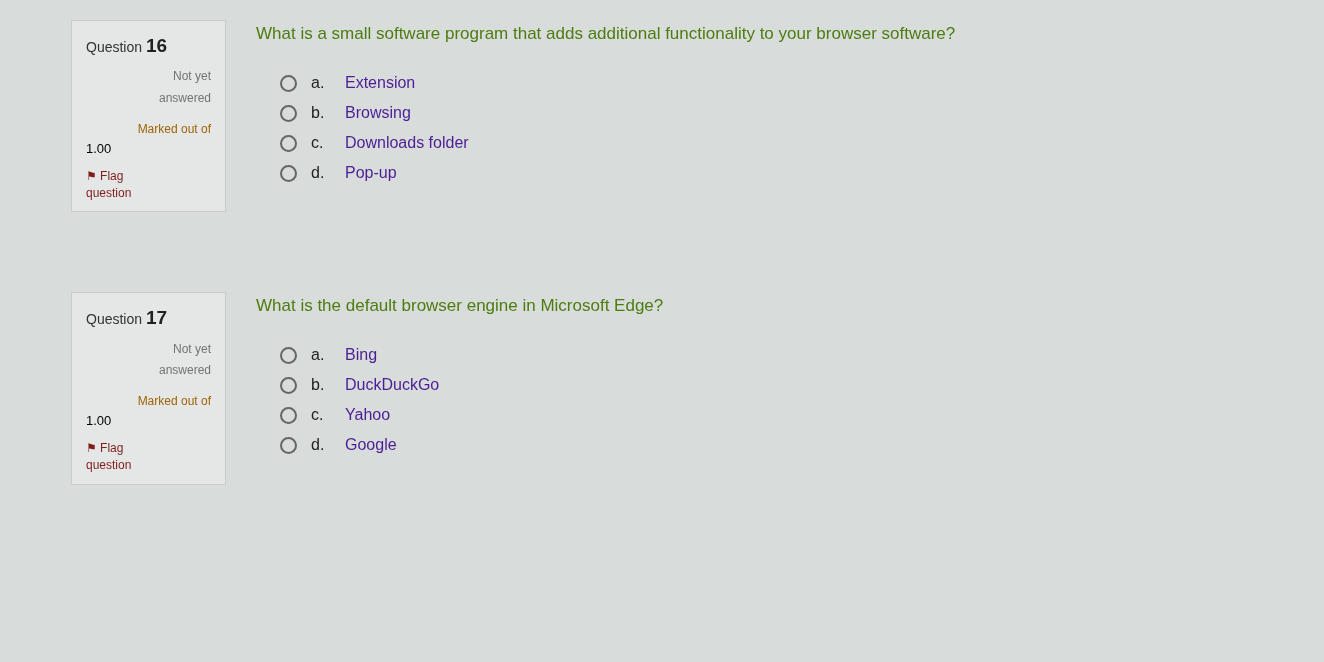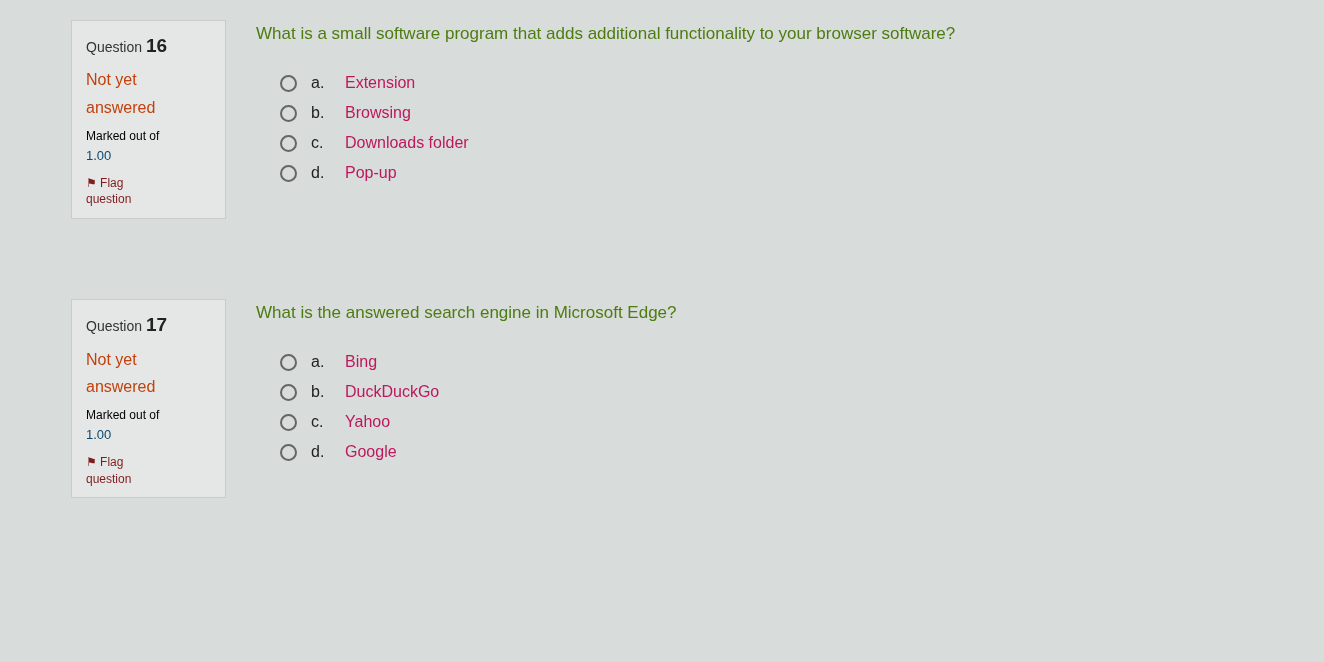--- a/index.html
+++ b/index.html
@@ -35,32 +35,34 @@
       font-size: 14px;
       color: #333;
       margin-bottom: 6px;
     }
     .question-label .qnum {
       font-size: 19px;
       font-weight: bold;
       color: #222;
     }
     .status-line {
-      font-size: 16px;
-      color: #c2410c;
+      font-size: 12px;
+      color: #737373;
       margin-bottom: 2px;
+      text-align: right;
     }
     .marked-label {
       font-size: 12px;
-      color: #000000;
-      margin-top: 6px;
+      color: #a16207;
+      margin-top: 12px;
+      text-align: right;
     }
     .marked-value {
       font-size: 13px;
-      color: #0c4a6e;
+      color: #000000;
       margin-bottom: 8px;
     }
     .flag-link {
       font-size: 12px;
       color: #7f1d1d;
       cursor: pointer;
       margin-top: 6px;
       line-height: 1.4;
     }
     .question-content {
@@ -90,21 +92,21 @@
       border-radius: 50%;
       flex-shrink: 0;
       background: transparent;
       cursor: pointer;
     }
     .option-letter {
       width: 20px;
       color: #222;
     }
     .option-text {
-      color: #be185d;
+      color: #4c1d95;
     }
   </style>
 </head>
 <body>
 
 <div class="question-block">
   <div class="question-info">
     <div class="question-label">
       <span>Question</span>
       <span class="qnum">16</span>
@@ -154,21 +156,21 @@
     <div class="status-line">Not yet</div>
     <div class="status-line">answered</div>
     <div class="marked-label">Marked out of</div>
     <div class="marked-value">1.00</div>
     <div class="flag-link">
       <span>⚑ Flag</span><br>
       <span>question</span>
     </div>
   </div>
   <div class="question-content">
-    <div class="question-text">What is the answered search engine in Microsoft Edge?</div>
+    <div class="question-text">What is the default browser engine in Microsoft Edge?</div>
     <div class="options">
       <div class="option-row">
         <span class="radio-circle"></span>
         <span class="option-letter">a.</span>
         <span class="option-text">Bing</span>
       </div>
       <div class="option-row">
         <span class="radio-circle"></span>
         <span class="option-letter">b.</span>
         <span class="option-text">DuckDuckGo</span>

